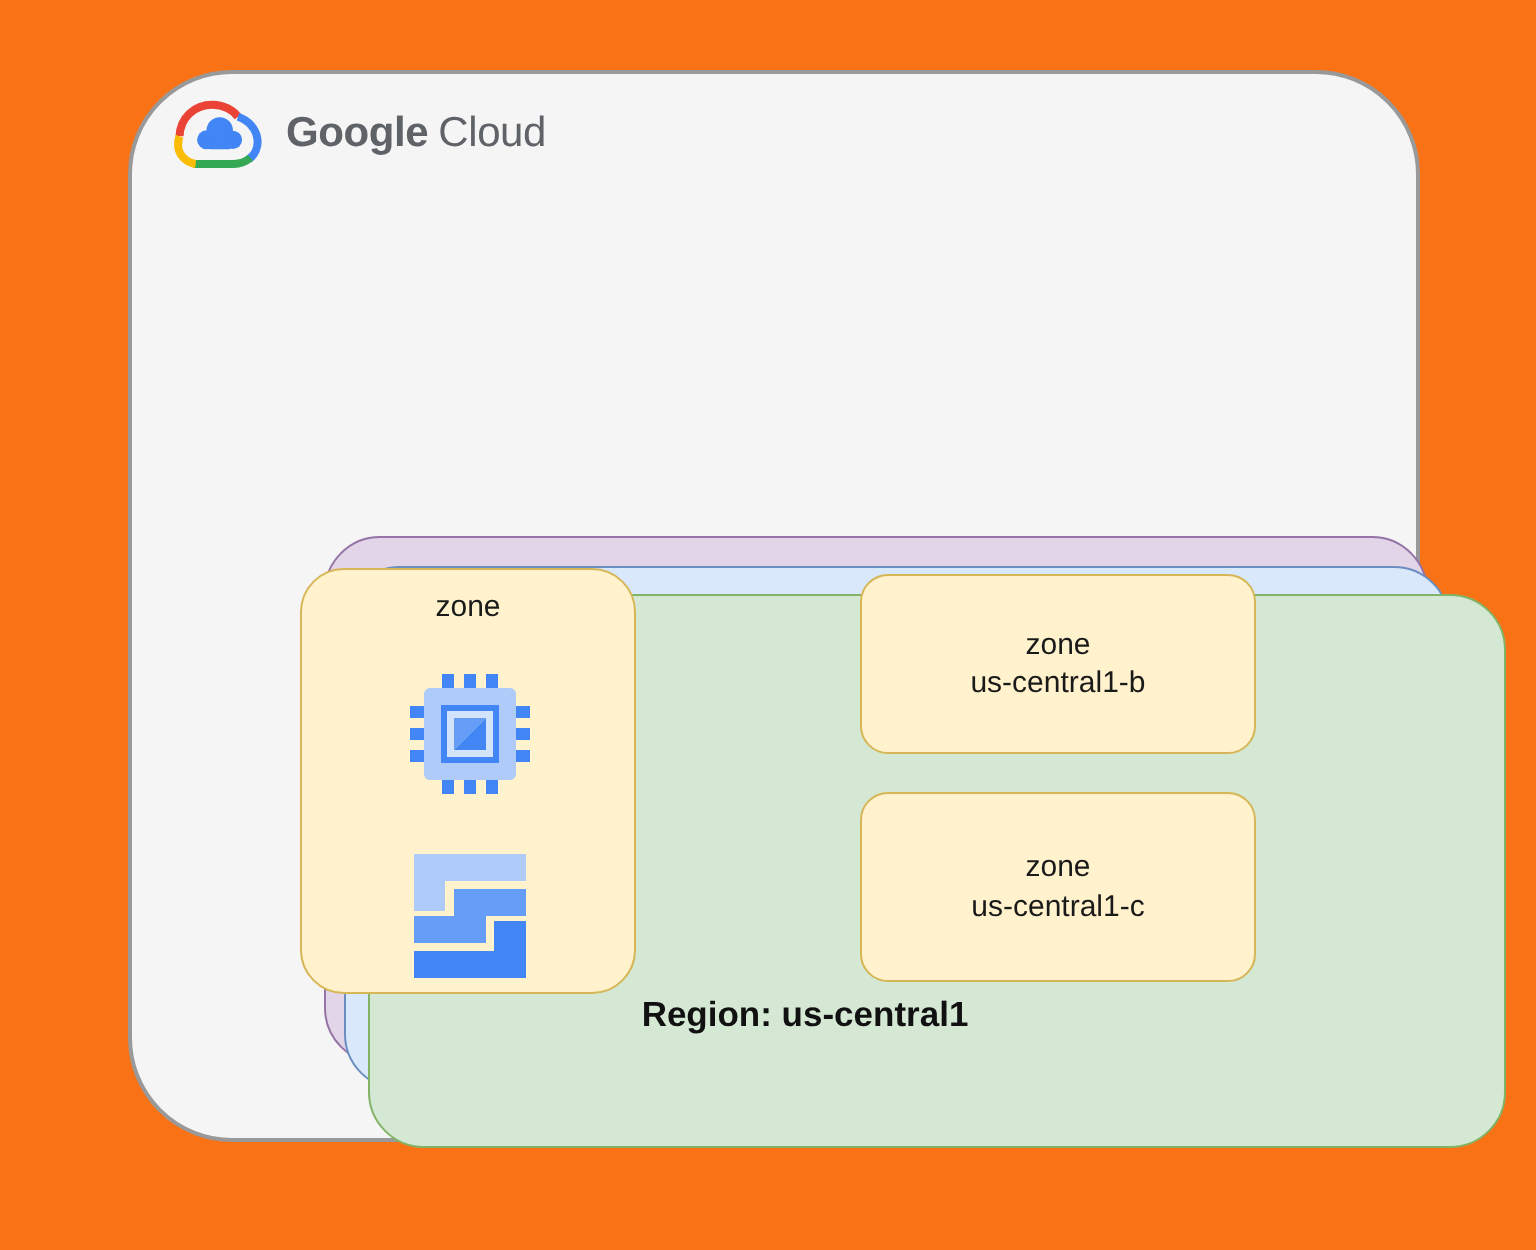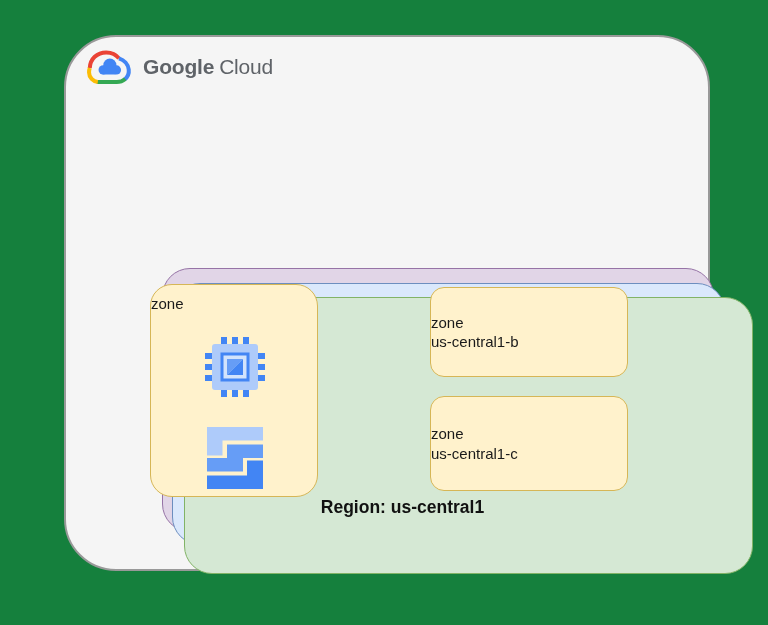--- a/index.html
+++ b/index.html
@@ -2,21 +2,21 @@
 <html style="--outer-fill: #F5F5F5; --outer-stroke: #999999; --layer-purple-fill: #E1D5E7; --layer-purple-stroke: #9673A6; --layer-blue-fill: #DAE8FC; --layer-blue-stroke: #6C8EBF; --region-fill: #D5E8D4; --region-stroke: #82B366; --zone-fill: #FFF2CC; --zone-stroke: #D6B656; --icon-blue-light: #AECBFA; --icon-blue-pale: #D2E3FC; --icon-blue-medium: #669DF6; --icon-blue-dark: #4285F4; --logo-text: #5F6368; --google-red: #EA4335; --google-blue: #4285F4; --google-green: #34A853; --google-yellow: #FBBC05;"><head>
 <meta charset="utf-8">
 <style>
   html, body {
     margin: 0; padding: 0;
     width: 768px; height: 625px;
     overflow: hidden;
     background: #ffffff;
     font-family: "Liberation Sans", sans-serif;
   }
-  .canvas { position: relative; width: 768px; height: 625px; background: #15803d; }
+  .canvas { position: relative; width: 768px; height: 625px; background: #f97316; }
 
   .outer-box {
     position: absolute; left: 64px; top: 35px;
     width: 646px; height: 536px;
     background: var(--outer-fill); border: 2px solid var(--outer-stroke);
     border-radius: 52px; box-sizing: border-box;
   }
 
   .logo { position: absolute; left: 84px; top: 46px; display: flex; align-items: center; gap: 10px; }
   .logo svg { display: block; }
@@ -28,21 +28,21 @@
   .layer-purple { left: 96px;  top: 231px; width: 552px; height: 264px;
                   background: var(--layer-purple-fill); border-color: var(--layer-purple-stroke); }
   .layer-blue   { left: 106px; top: 246px; width: 553px; height: 262px;
                   background: var(--layer-blue-fill); border-color: var(--layer-blue-stroke); }
   .layer-green  { left: 118px; top: 260px; width: 569px; height: 277px;
                   background: var(--region-fill); border-color: var(--region-stroke); }
 
   .zone {
     position: absolute; box-sizing: border-box;
     background: var(--zone-fill); border: 1.5px solid var(--zone-stroke);
-    color: #1a1a1a; font-size: 15px; line-height: 1.3;
+    text-align: center; color: #1a1a1a; font-size: 15px; line-height: 1.3;
   }
   .zone-a { left: 150px; top: 284px; width: 168px; height: 213px; border-radius: 22px; padding-top: 9px; }
   .zone-b { left: 430px; top: 287px; width: 198px; height: 90px; border-radius: 14px;
             display: flex; flex-direction: column; justify-content: center; }
   .zone-c { left: 430px; top: 396px; width: 198px; height: 95px; border-radius: 14px;
             display: flex; flex-direction: column; justify-content: center; }
 
   .zone-icon { position: absolute; }
   .icon-compute { left: 54px; top: 52px; }
   .icon-disk   { left: 56px; top: 142px; }

